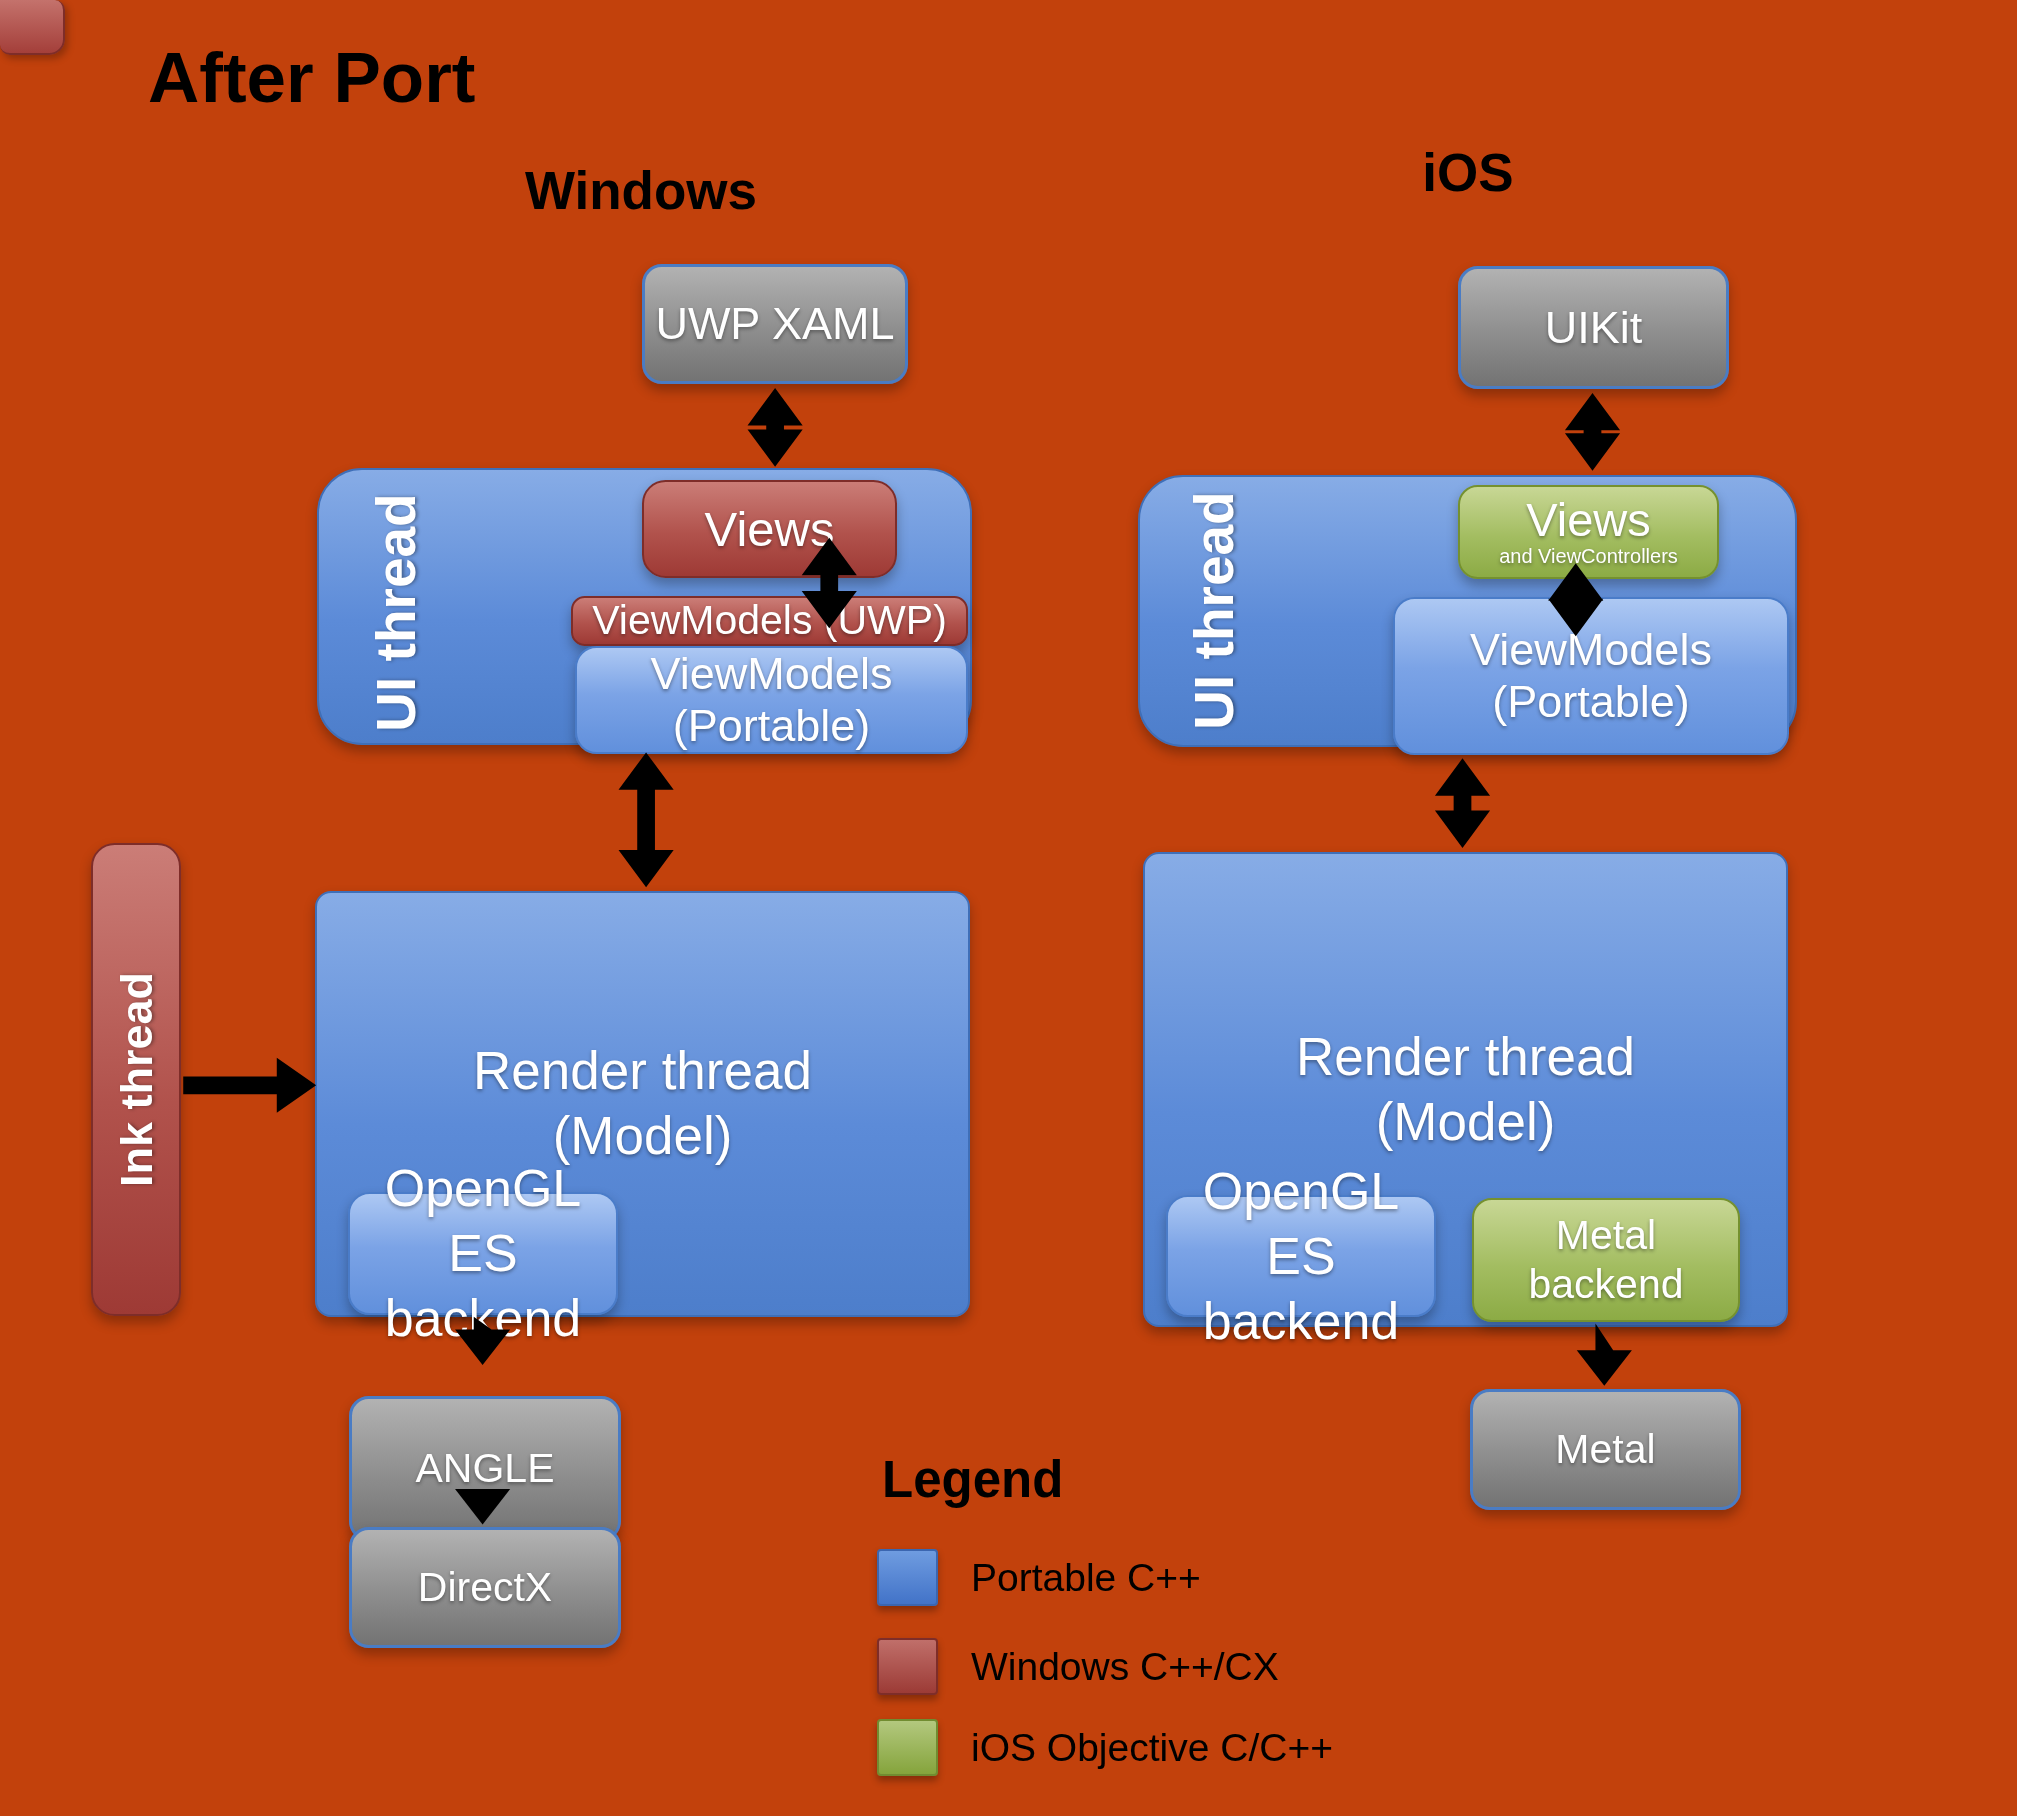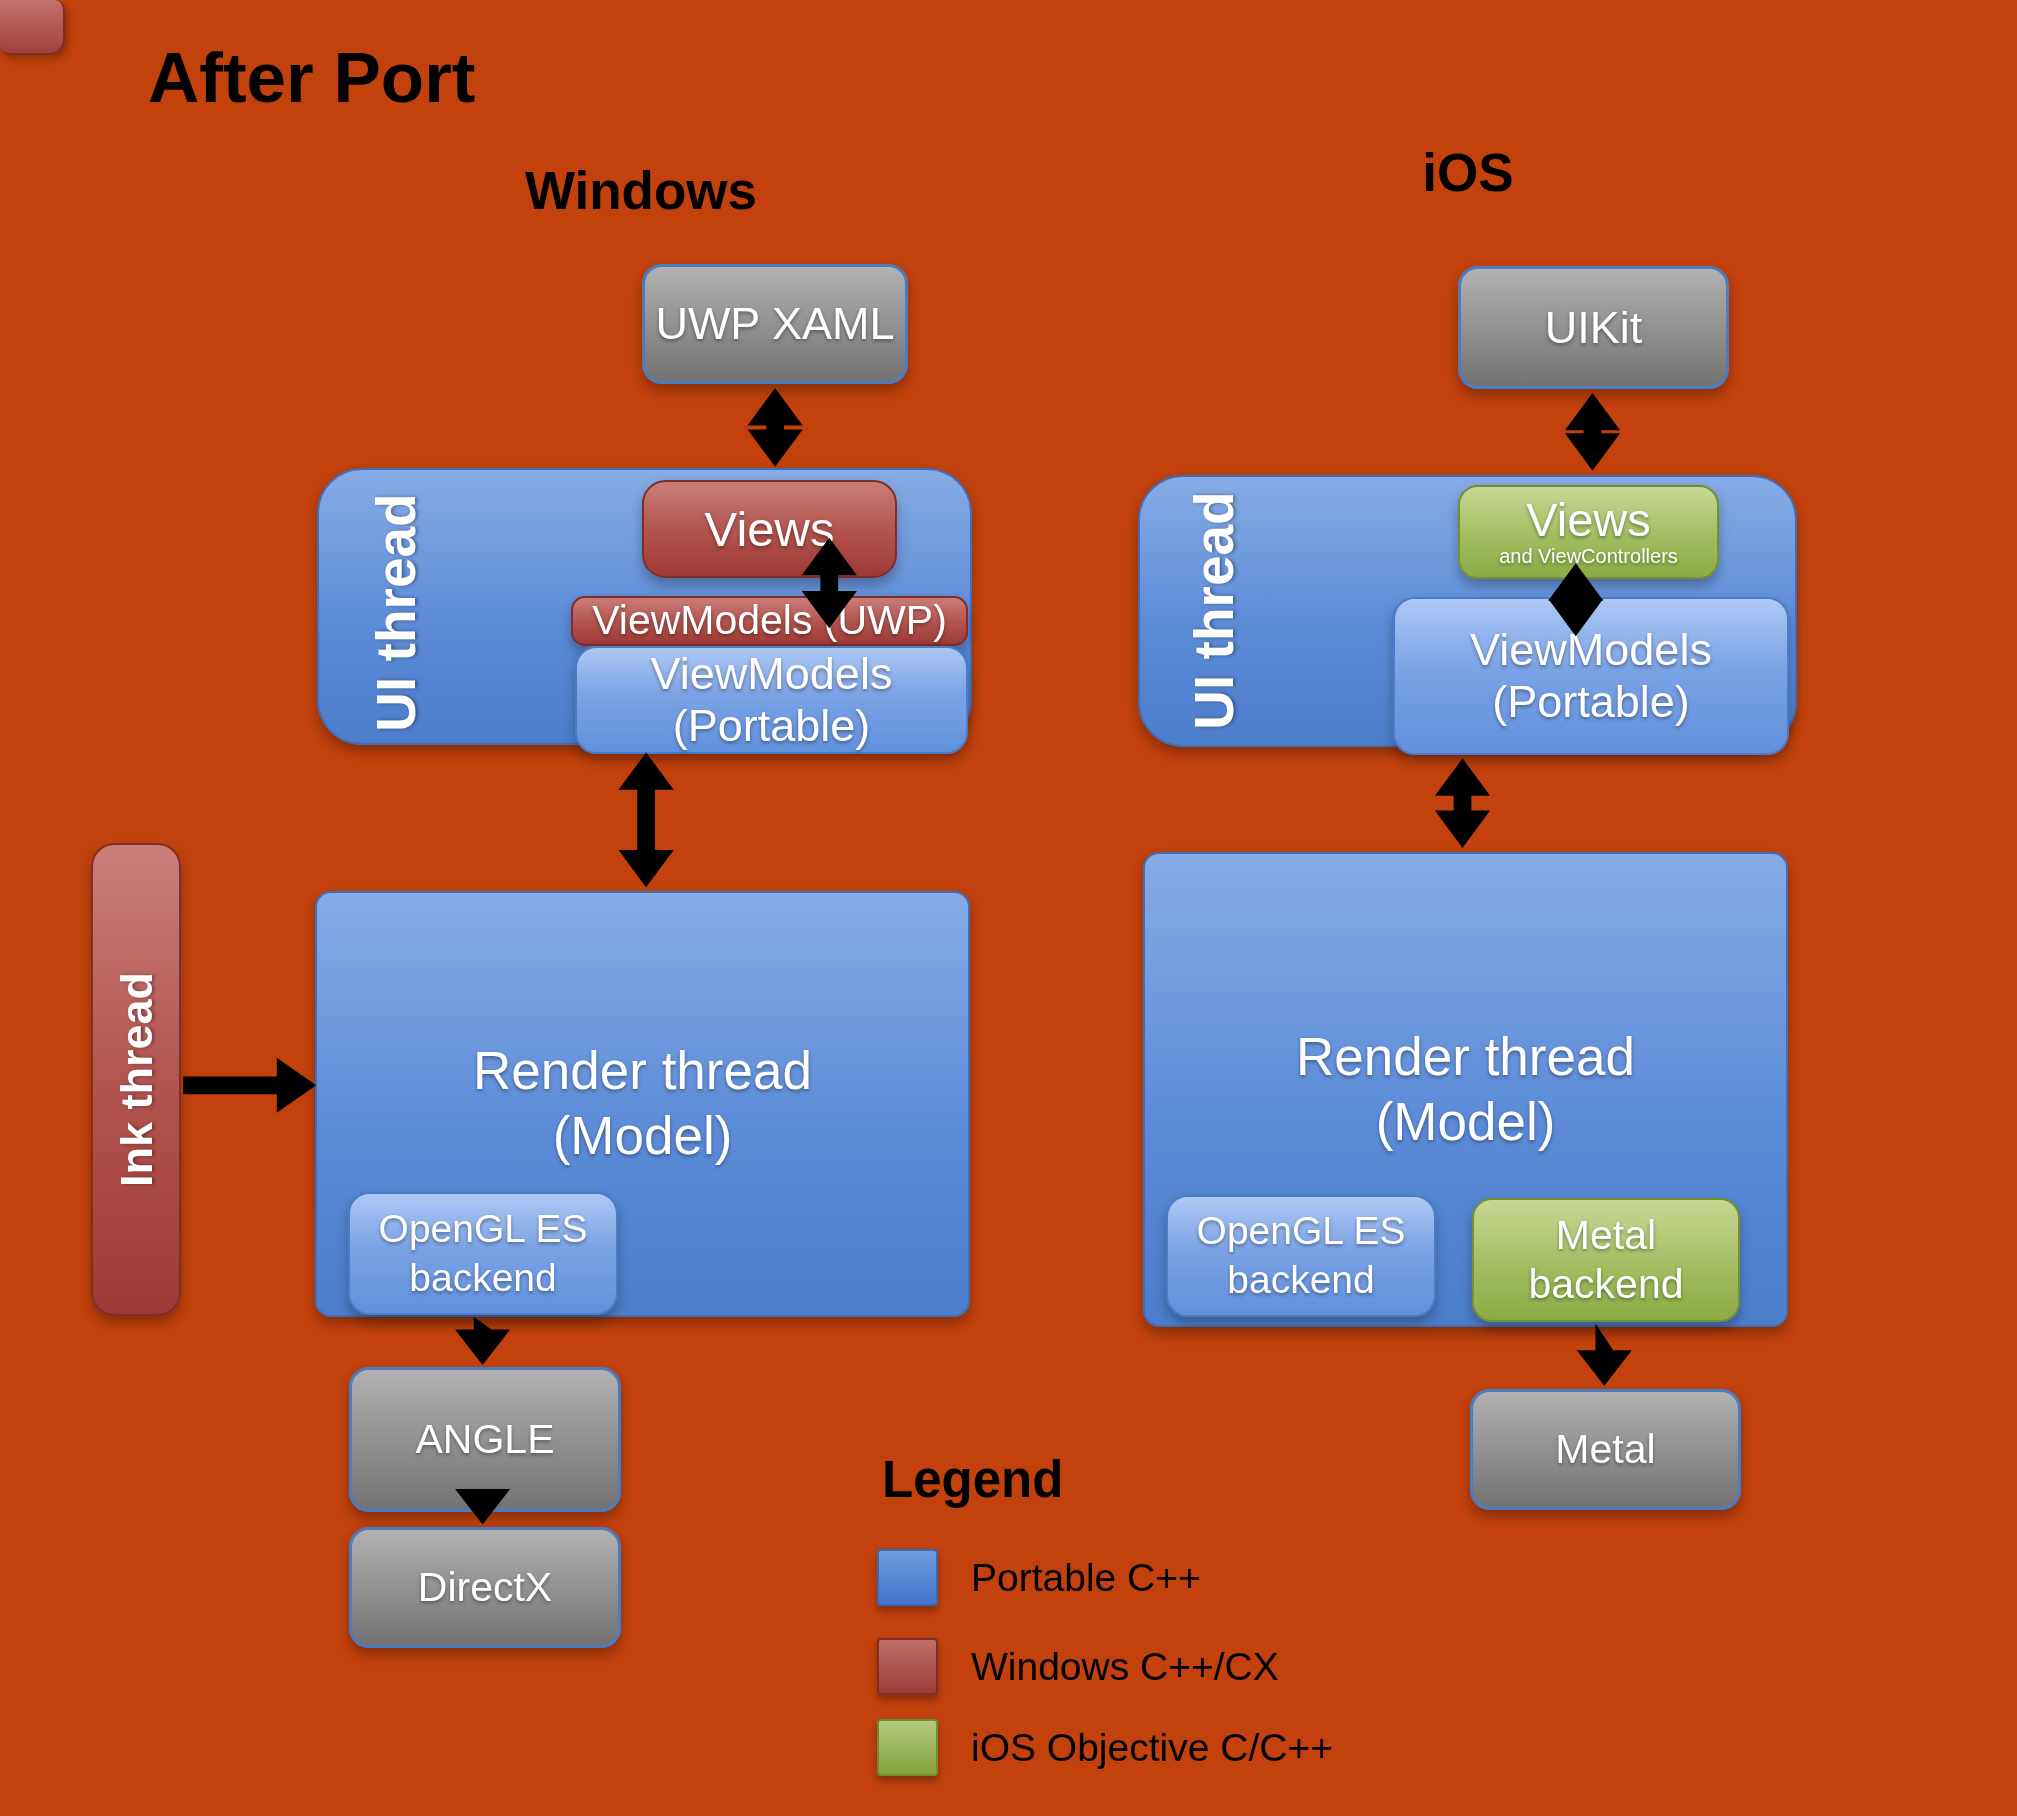--- a/index.html
+++ b/index.html
@@ -33,21 +33,21 @@
     border:2px solid #7e2d29;border-radius:17.7px;
   }
   .green{
     background:linear-gradient(180deg,#c8d795 0%,#a3bd61 55%,#8cab45 100%);
     border:2px solid #75912f;border-radius:19.7px;
   }
   .label-xl{font-size:53px;line-height:1.22;}
   .label-lg{font-size:49px;}
   .label-md{font-size:45px;}
   .label-sm{font-size:41px;line-height:1.2;}
-  .label-xs{font-size:39px;line-height:1.25;}
+  .label-xs{font-size:52px;line-height:1.25;}
   .label-two{line-height:1.15;font-size:45px;}
   .sub{font-size:20px;margin-top:2px;}
   .vertical{
     position:absolute;display:flex;align-items:center;justify-content:center;
     color:#ffffff;font-weight:bold;text-shadow:0 2px 3.9px rgba(0,0,0,0.38);
     transform:rotate(-90deg);
   }
   .htext{position:absolute;color:#000;}
   .title{font-size:71px;font-weight:bold;}
   .colhead{font-size:53px;font-weight:bold;text-align:center;width:296px;}
@@ -106,21 +106,21 @@
   </div>
 
   <div class="box lightblue" style="left:348px;top:1192px;width:270px;height:123px;">
     <div class="label-xs">OpenGL ES</div>
     <div class="label-xs">backend</div>
   </div>
 
   <div class="box red" style="left:91px;top:843px;width:90px;height:473px;border-radius:23.6px;"></div>
   <div class="vertical" style="left:-11.8px;top:1050px;width:296px;height:59px;font-size:45px;">Ink thread</div>
 
-  <div class="box gray" style="left:349px;top:1367px;width:272px;height:145px;">
+  <div class="box gray" style="left:349px;top:1396px;width:272px;height:145px;">
     <div class="label-sm">ANGLE</div>
   </div>
 
   <div class="box gray" style="left:349px;top:1527px;width:272px;height:121px;">
     <div class="label-sm">DirectX</div>
   </div>
 
   <div class="box gray" style="left:1458px;top:266px;width:271px;height:123px;">
     <div class="label-md">UIKit</div>
   </div>

